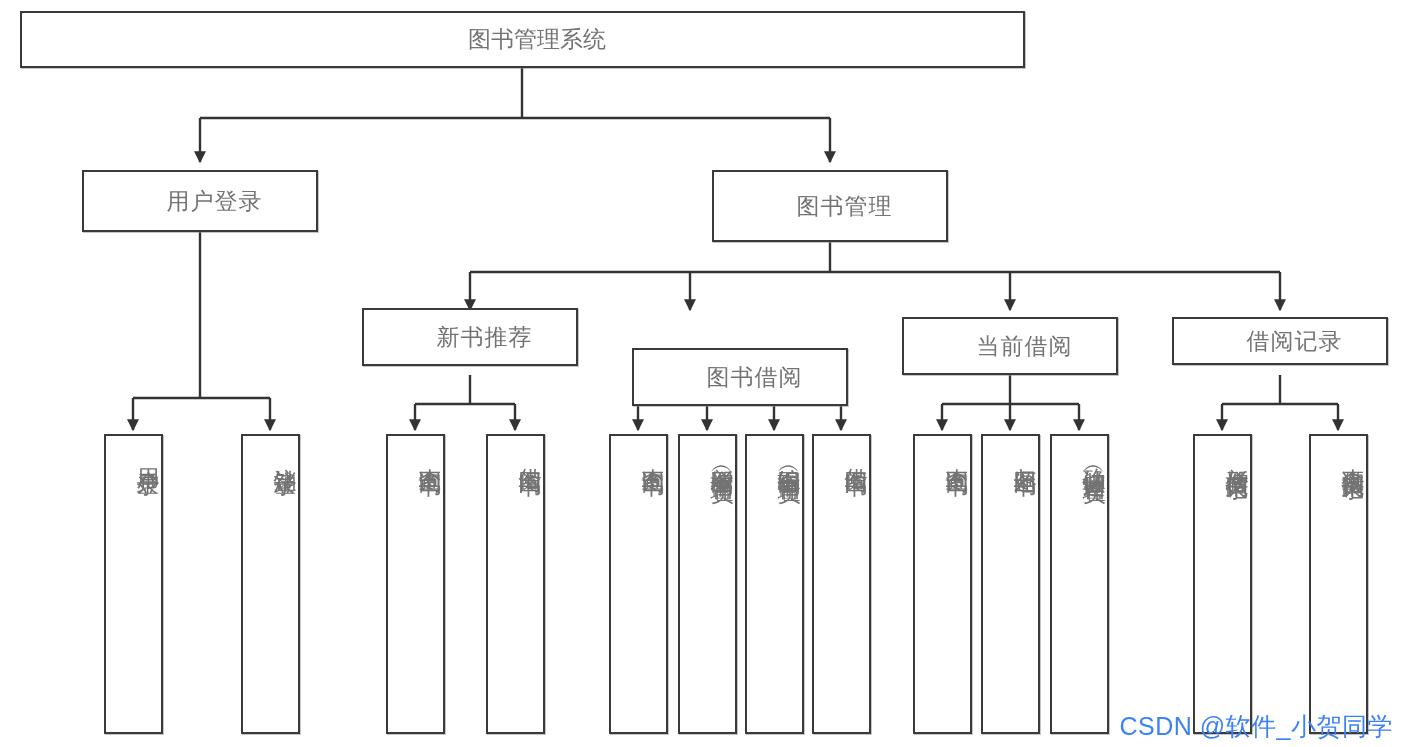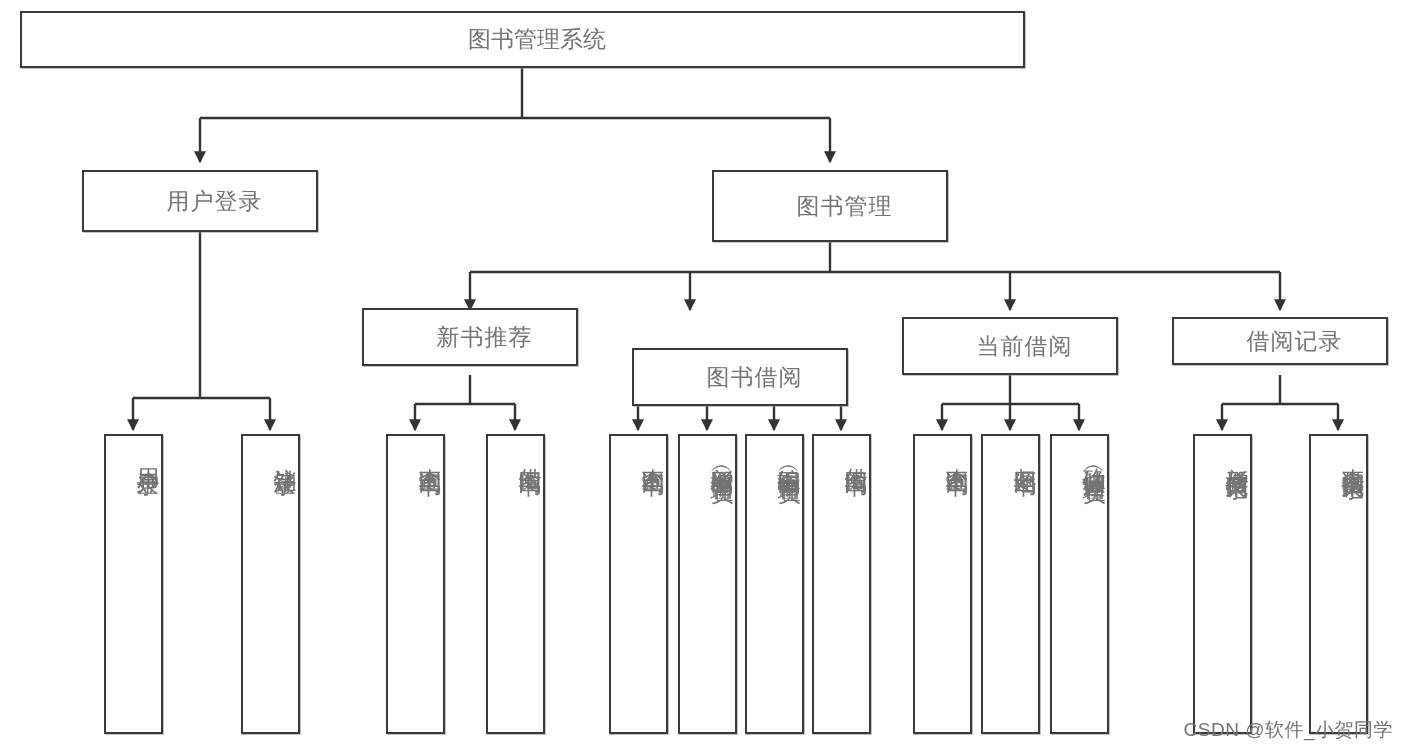--- a/index.html
+++ b/index.html
@@ -36,22 +36,22 @@
     writing-mode:vertical-rl;
     text-orientation:upright;
     line-height:1.18;
     letter-spacing:2px;
     white-space:nowrap;
     display:block;
   }
   .watermark{
     position:absolute;
     right:12px;bottom:4px;
-    font-size:19px;
-    color:#737373;
+    font-size:25px;
+    color:#3b82f6;
     letter-spacing:.5px;
     white-space:nowrap;
   }
 </style>
 </head>
 <body>
 
 <div id="canvas">
 
   <svg class="lines" viewBox="0 0 1405 747" xmlns="http://www.w3.org/2000/svg">

